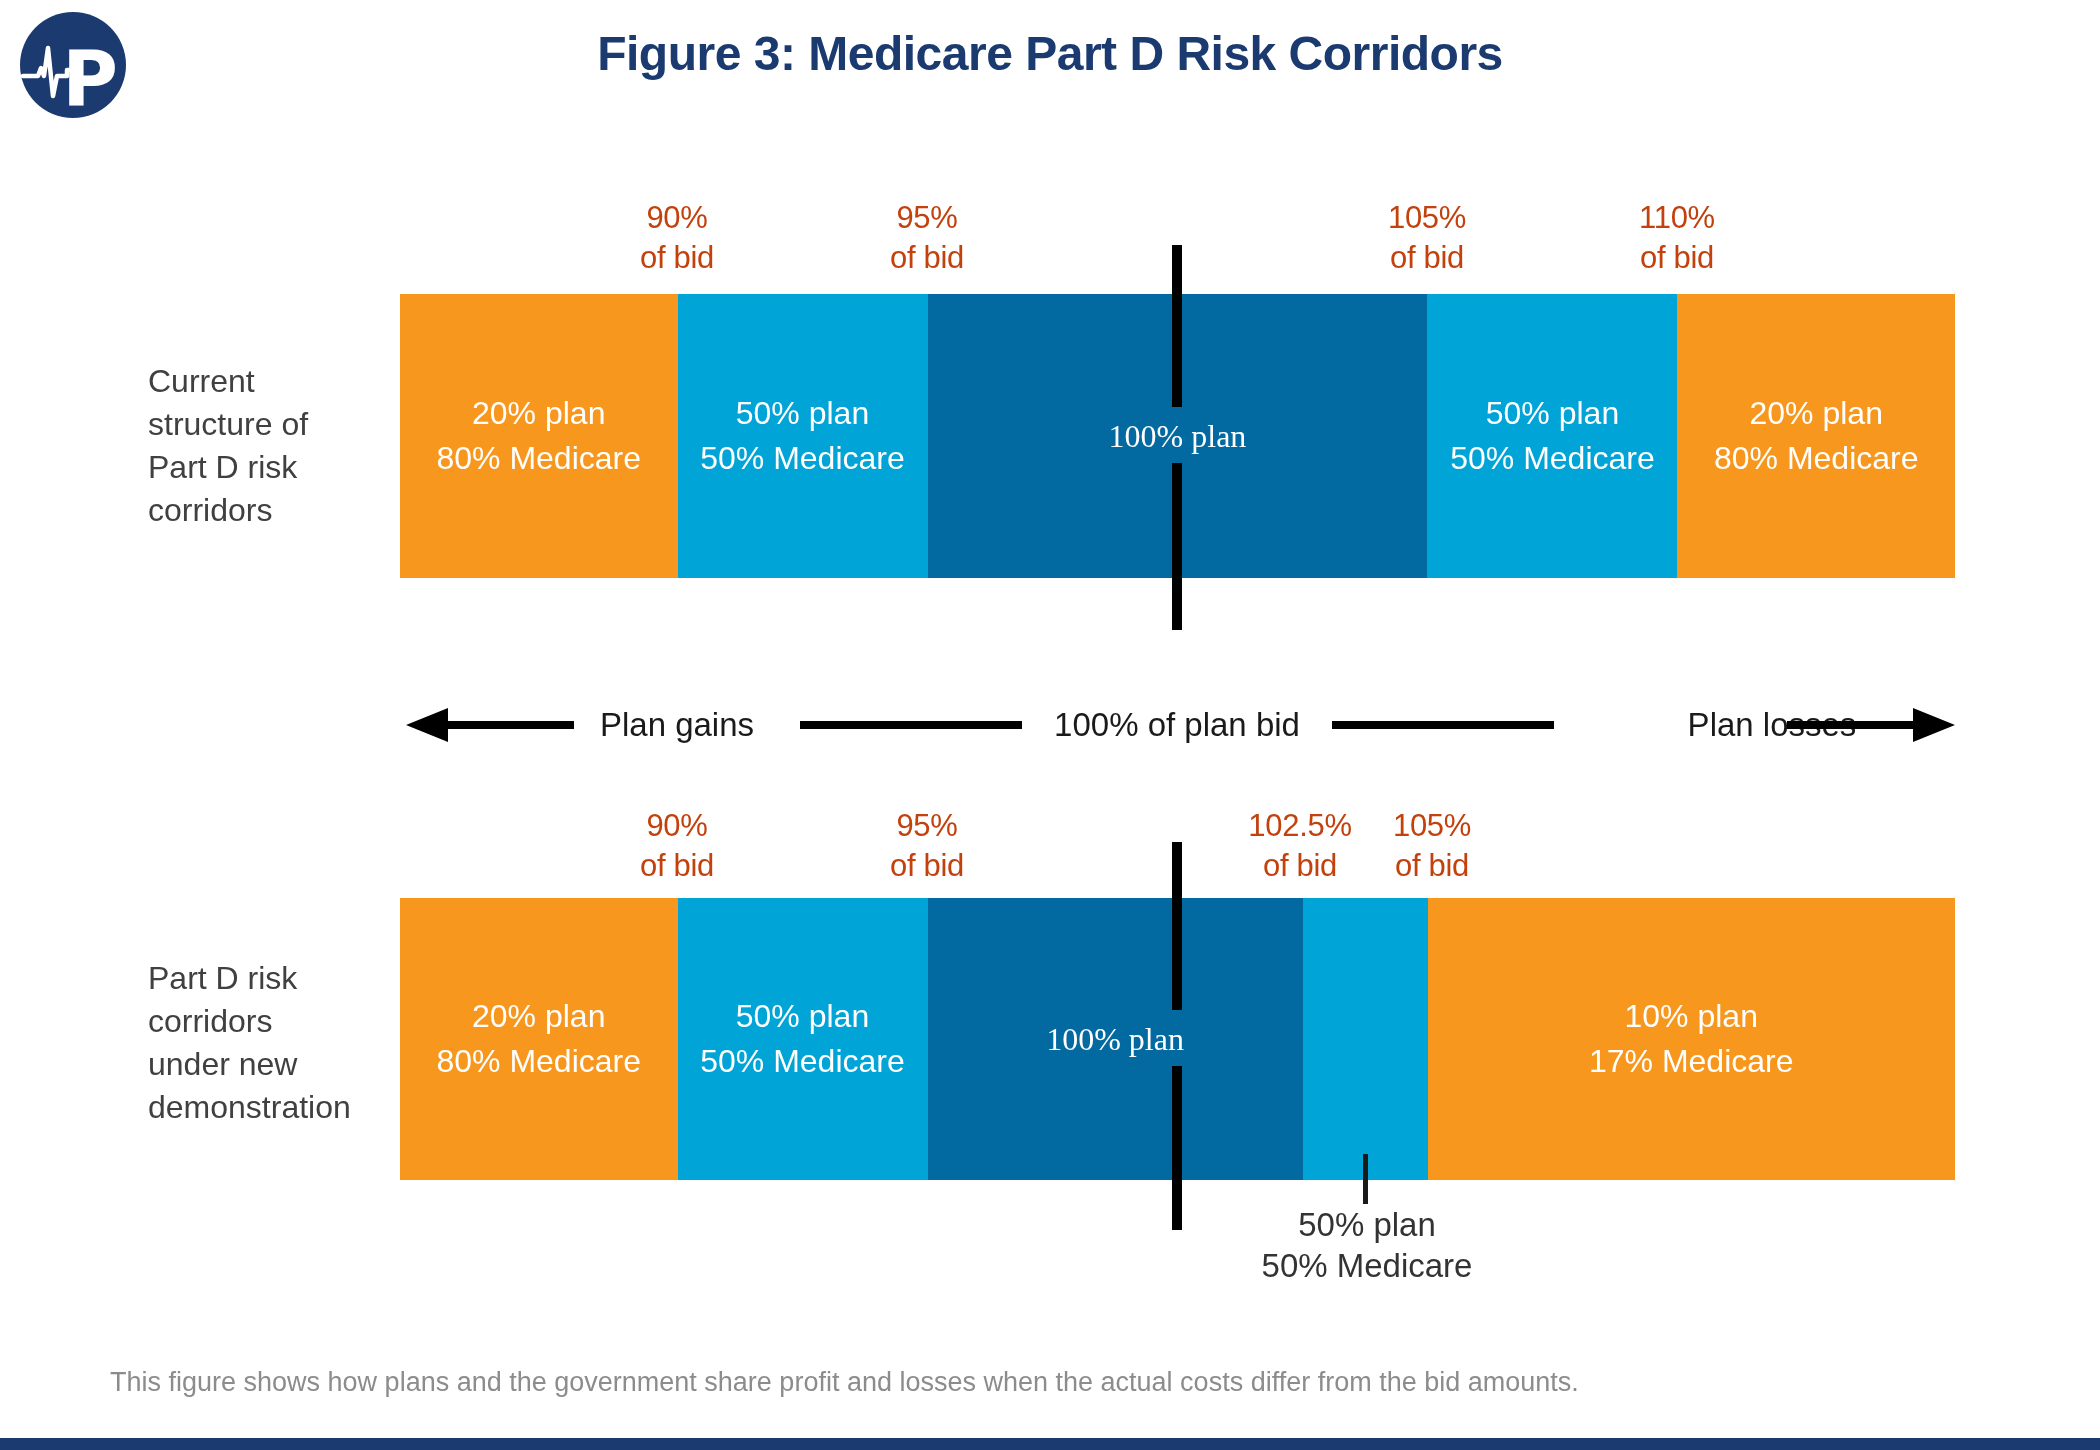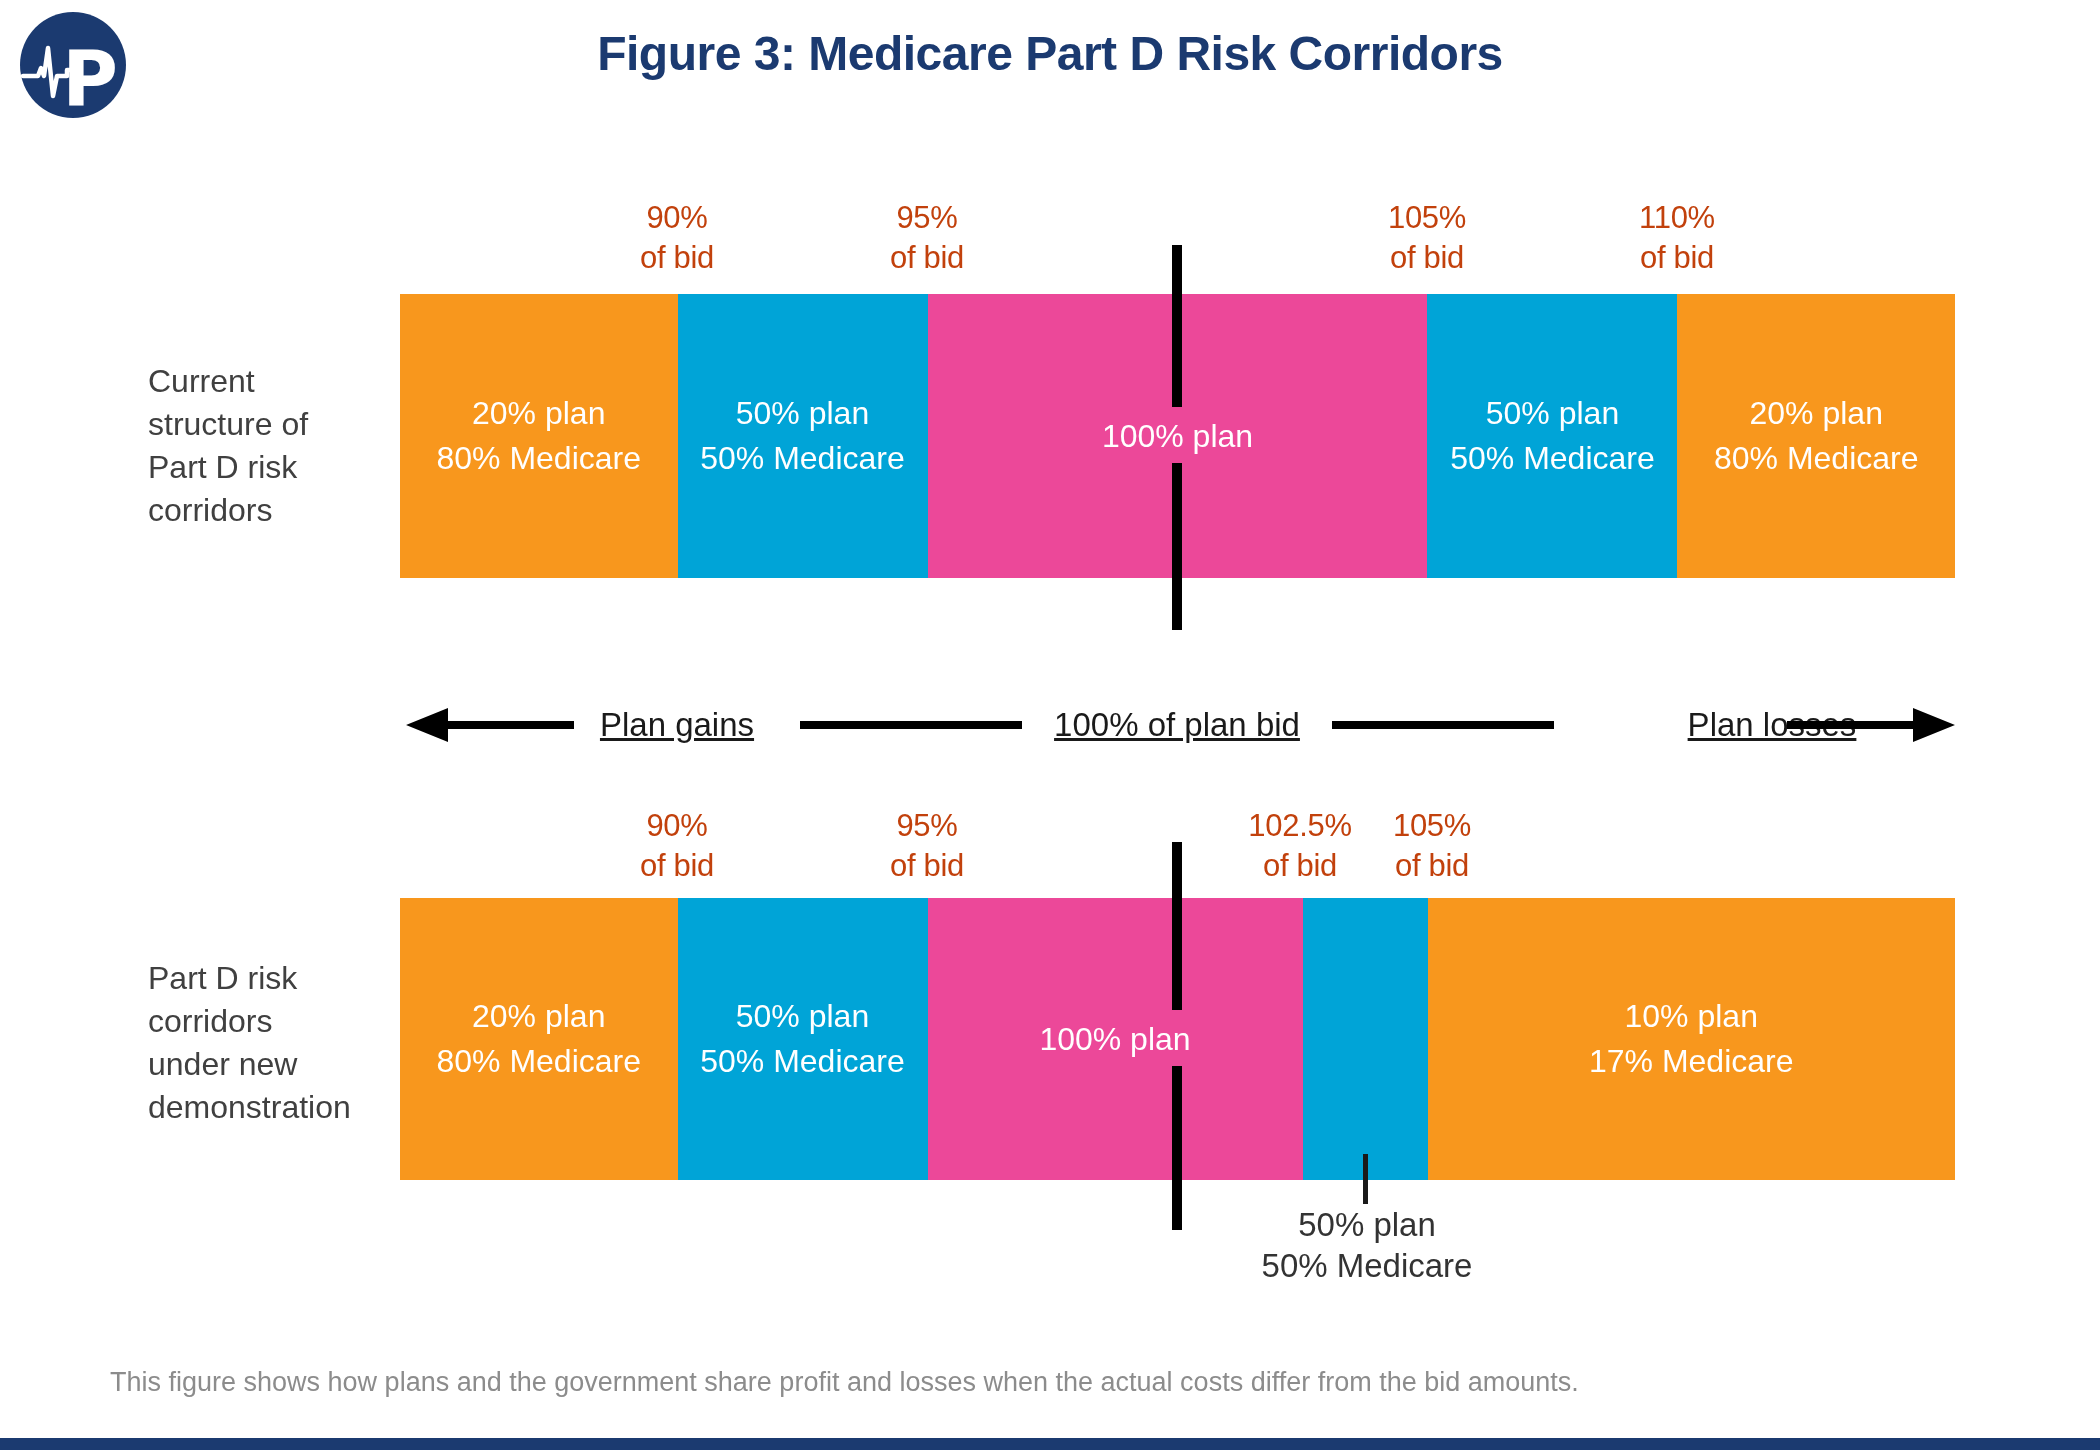--- a/index.html
+++ b/index.html
@@ -30,27 +30,27 @@
   .bar {
     position:absolute; left:400px; width:1555px; display:flex;
   }
   .seg {
     display:flex; align-items:center; justify-content:center;
     text-align:center; color:#ffffff; font-size:32px; line-height:45px;
     white-space:pre-line;
   }
   .seg-orange { background:#F8971D; }
   .seg-blue   { background:#00A4D7; }
-  .seg-navy   { background:#ec4899; }
+  .seg-navy   { background:#0369a1;font-family:Liberation Serif, serif; }
   .vline { position:absolute; left:1172px; width:10px; background:#000000; z-index:5; }
   .hline { position:absolute; height:8px; background:#000000; top:721px; }
   .arrow-svg { position:absolute; top:707px; width:168px; height:36px; }
   .axis-text {
     position:absolute; top:707px; transform:translateX(-50%);
-    font-size:33px; line-height:36px; color:#1a1a1a; white-space:nowrap;text-decoration:underline;
+    font-size:33px; line-height:36px; color:#1a1a1a; white-space:nowrap;
   }
   .leader { position:absolute; left:1363px; top:1154px; width:5px; height:50px; background:#1a1a1a; z-index:6; }
   .callout {
     position:absolute; left:1367px; top:1204px; transform:translateX(-50%);
     text-align:center; font-size:33px; line-height:41px; color:#333333; white-space:pre-line;
   }
   .note {
     position:absolute; left:110px; top:1366px;
     font-size:27px; line-height:32px; color:#8C8C8C;
   }

